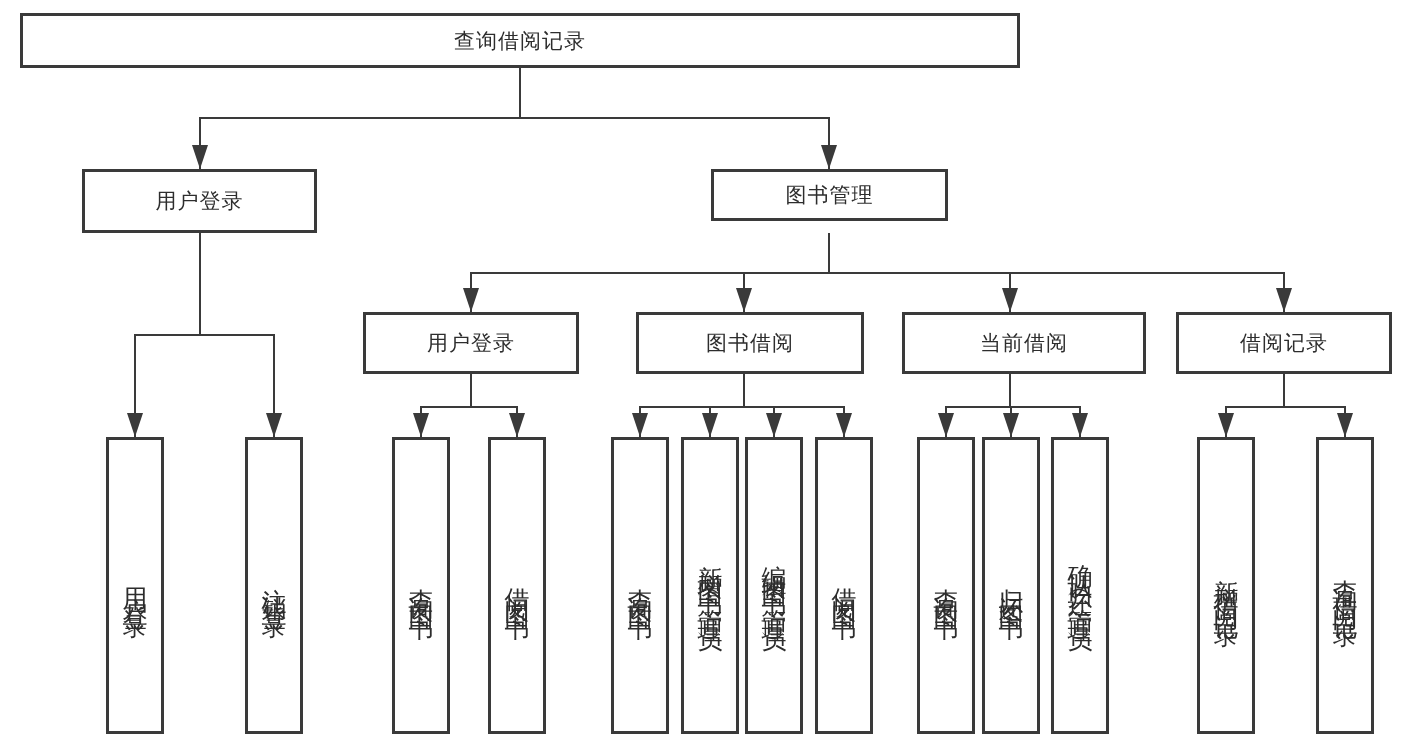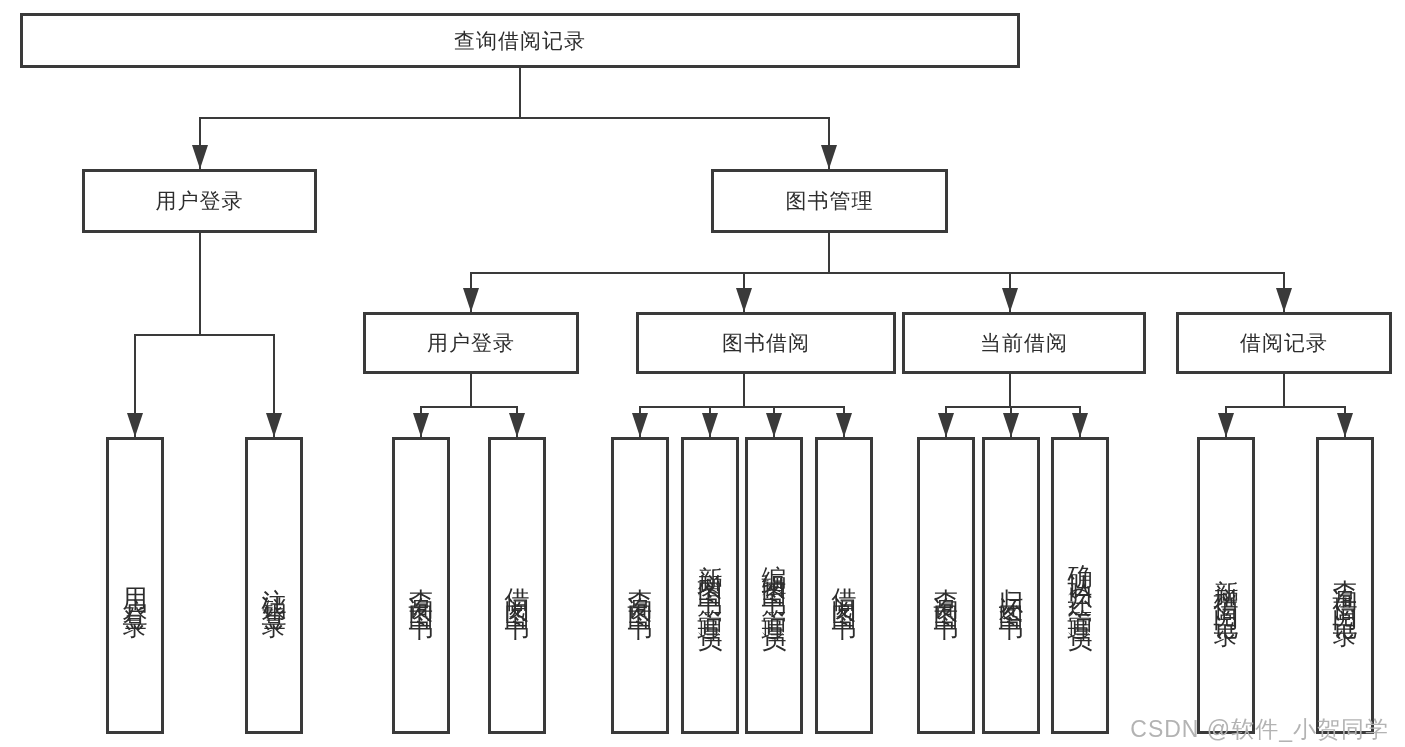--- a/index.html
+++ b/index.html
@@ -52,21 +52,21 @@
   <div class="vline" style="left:519px;top:68px;height:51px"></div>
   <div class="hline" style="left:199px;top:117px;width:631px"></div>
   <div class="vline" style="left:199px;top:117px;height:52px"></div>
   <div class="arrow" style="left:192px;top:145px"></div>
   <div class="vline" style="left:828px;top:117px;height:52px"></div>
   <div class="arrow" style="left:821px;top:145px"></div>
 
   <div class="box" style="left:82px;top:169px;width:235px;height:64px">
     <span>用户登录</span>
   </div>
-  <div class="box" style="left:711px;top:169px;width:237px;height:64px">
+  <div class="box" style="left:711px;top:169px;width:237px;height:52px">
     <span>图书管理</span>
   </div>
 
   <div class="vline" style="left:199px;top:233px;height:103px"></div>
   <div class="hline" style="left:134px;top:334px;width:141px"></div>
   <div class="vline" style="left:134px;top:334px;height:103px"></div>
   <div class="arrow" style="left:127px;top:413px"></div>
   <div class="vline" style="left:273px;top:334px;height:103px"></div>
   <div class="arrow" style="left:266px;top:413px"></div>
 
@@ -77,21 +77,21 @@
   <div class="vline" style="left:743px;top:272px;height:40px"></div>
   <div class="arrow" style="left:736px;top:288px"></div>
   <div class="vline" style="left:1009px;top:272px;height:40px"></div>
   <div class="arrow" style="left:1002px;top:288px"></div>
   <div class="vline" style="left:1283px;top:272px;height:40px"></div>
   <div class="arrow" style="left:1276px;top:288px"></div>
 
   <div class="box" style="left:363px;top:312px;width:216px;height:62px">
     <span>用户登录</span>
   </div>
-  <div class="box" style="left:636px;top:312px;width:260px;height:62px">
+  <div class="box" style="left:636px;top:312px;width:228px;height:62px">
     <span>图书借阅</span>
   </div>
   <div class="box" style="left:902px;top:312px;width:244px;height:62px">
     <span>当前借阅</span>
   </div>
   <div class="box" style="left:1176px;top:312px;width:216px;height:62px">
     <span>借阅记录</span>
   </div>
 
   <div class="vline" style="left:470px;top:374px;height:34px"></div>
@@ -165,15 +165,14 @@
     <span class="vtxt">确认归还（管理员）</span>
   </div>
 
   <div class="vbox" style="left:1197px;top:437px;width:58px;height:297px">
     <span class="vtxt">新增借阅记录</span>
   </div>
   <div class="vbox" style="left:1316px;top:437px;width:58px;height:297px">
     <span class="vtxt">查询借阅记录</span>
   </div>
 
-  <div class="watermark" style="right:16px;top:714px">CSDN @软件_小贺同学</div>
 
 </div>
 
 </body></html>

